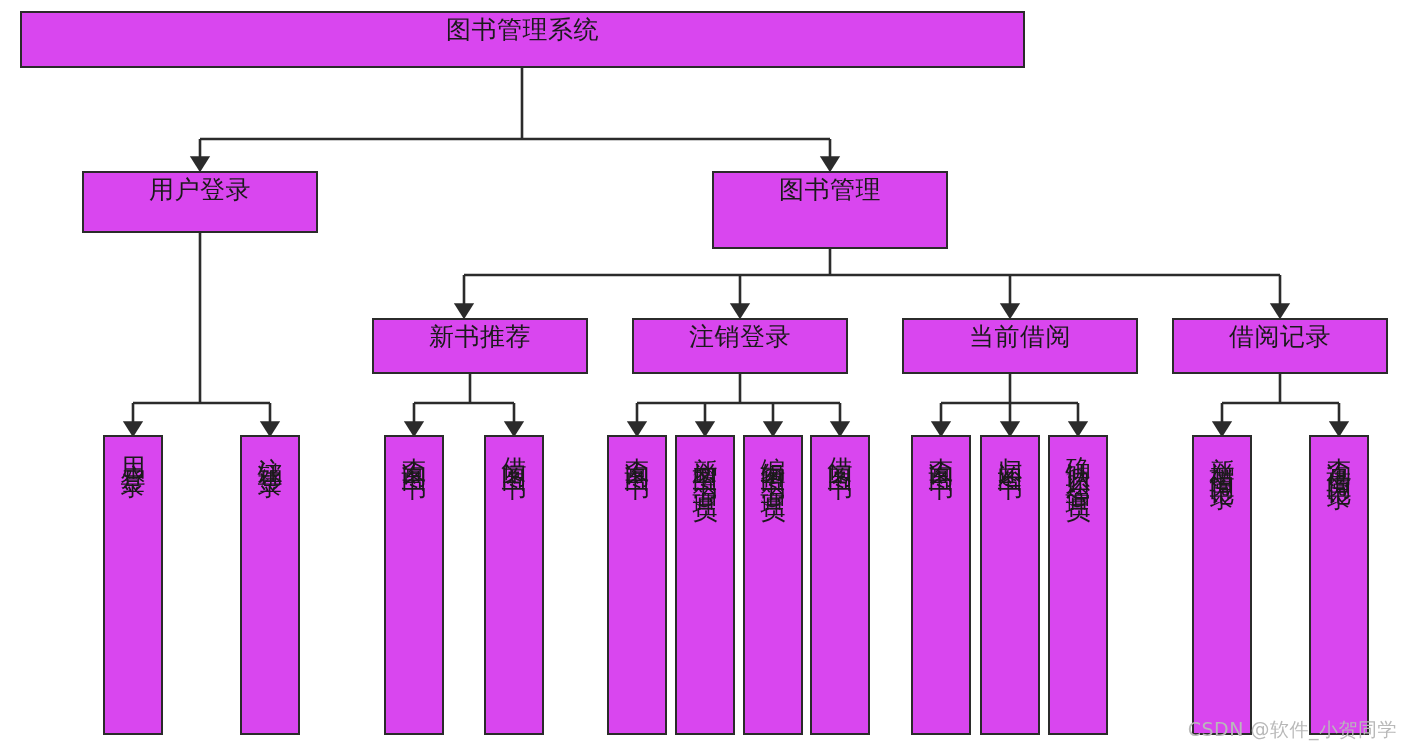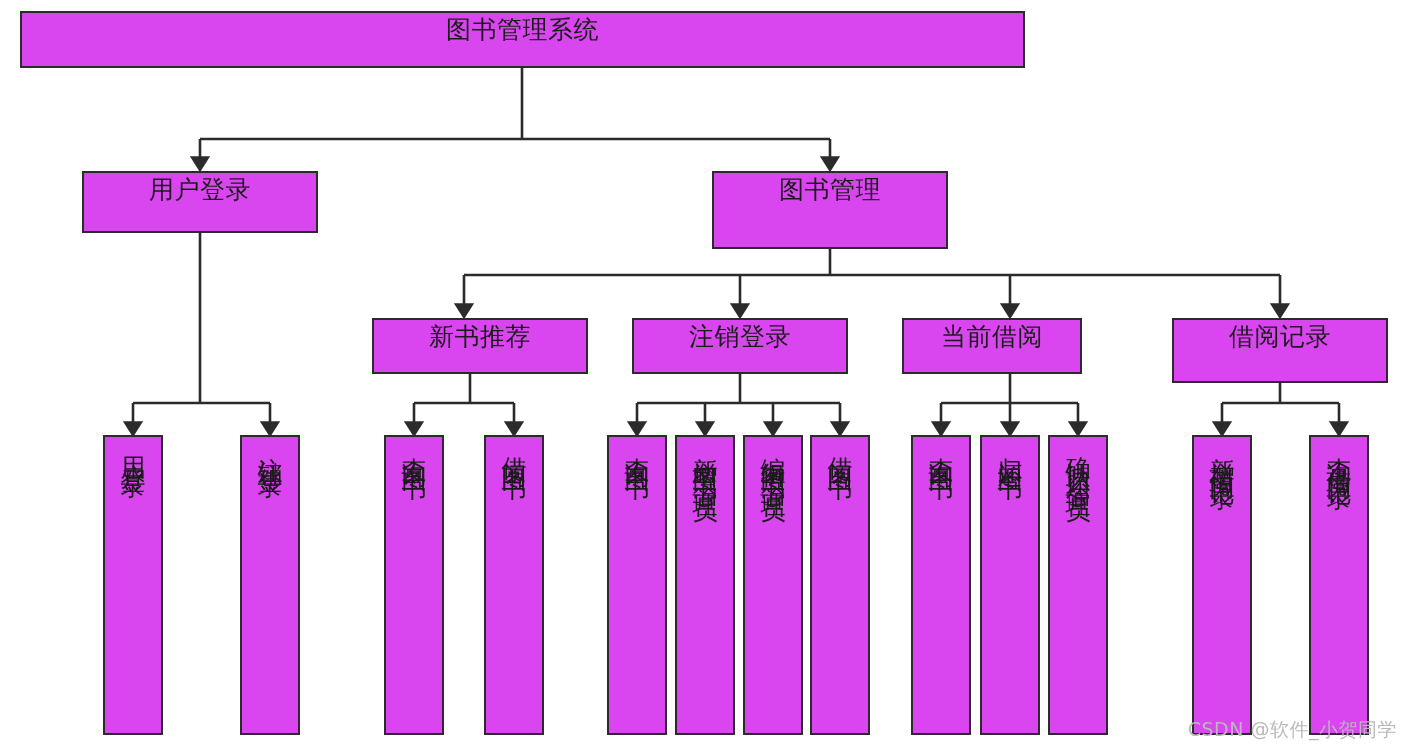--- a/index.html
+++ b/index.html
@@ -130,24 +130,24 @@
   <div class="node horizontal" style="left:712px; top:171px; width:236px; height:78px;">
     <span class="htext">图书管理</span>
   </div>
 
   <div class="node horizontal" style="left:362px; top:318px; width:216px; height:56px;margin-left:10px;">
     <span class="htext">新书推荐</span>
   </div>
   <div class="node horizontal" style="left:632px; top:318px; width:216px; height:56px;">
     <span class="htext">注销登录</span>
   </div>
-  <div class="node horizontal" style="left:902px; top:318px; width:180px; height:56px;">
+  <div class="node horizontal" style="left:902px; top:318px; width:236px; height:56px;">
     <span class="htext">当前借阅</span>
   </div>
-  <div class="node horizontal" style="left:1172px; top:318px; width:216px; height:65px;">
+  <div class="node horizontal" style="left:1172px; top:318px; width:216px; height:56px;">
     <span class="htext">借阅记录</span>
   </div>
 
   <div class="node vertical" style="left:103px; top:435px; width:60px; height:300px;">
     <span class="vtext">用户登录</span>
   </div>
   <div class="node vertical" style="left:240px; top:435px; width:60px; height:300px;">
     <span class="vtext">注销登录</span>
   </div>
 

